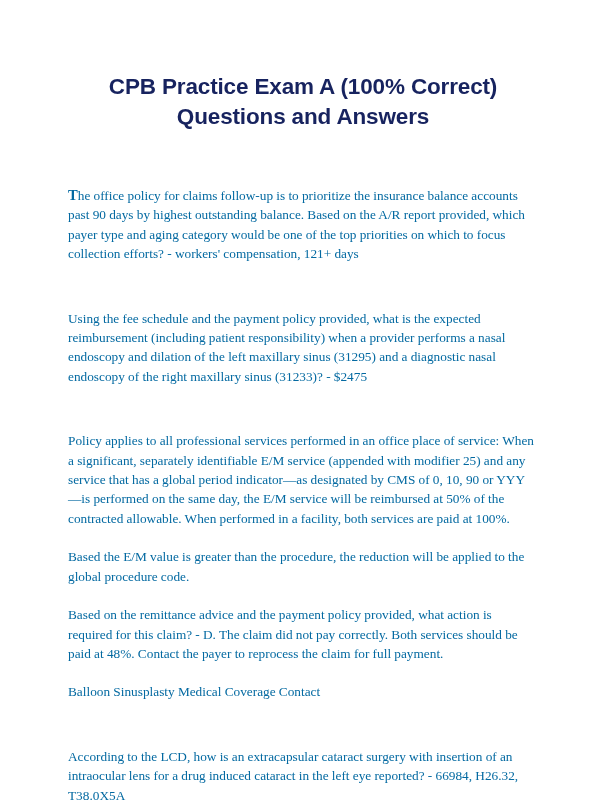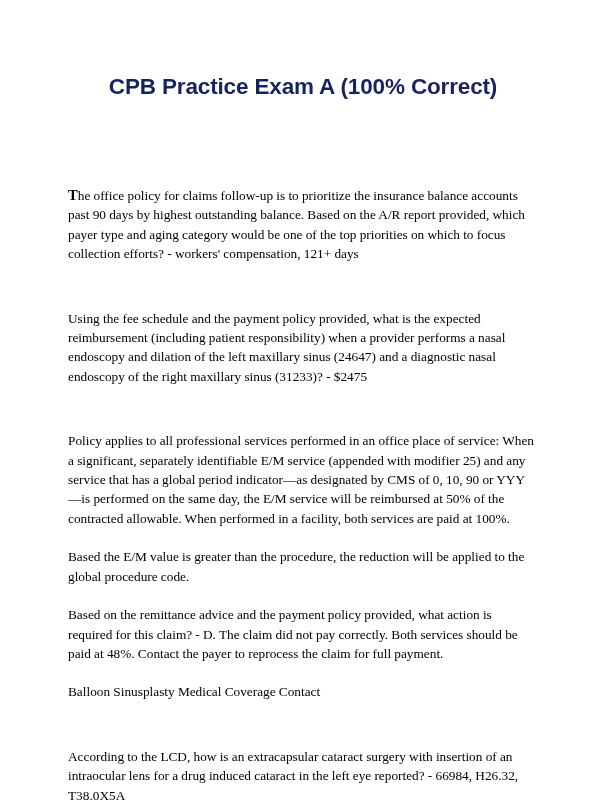--- a/index.html
+++ b/index.html
@@ -44,48 +44,49 @@
     left: 68px;
     top: 186px;
     width: 468px;
   }
   p.para {
     margin: 0;
     padding: 0;
     font-size: 13.3px;
     line-height: 19.4px;
     text-align: left;
-    color: #000000;
+    color: #0369a1;
     word-spacing: -0.1px;
   }
   
   .gap-lg { height: 45px; }
   .gap-sm { height: 19px; }
 
   .lead-cap {
     font-size: 14.6px;
     font-weight: 600;
   }
 </style>
 </head>
 <body>
 
 <div class="page">
 
   <h1 class="doc-title">
     <span class="title-line">CPB Practice Exam A (100% Correct)</span>
+    <span class="title-line">Questions and Answers</span>
   </h1>
 
   <div class="body-area">
 
     <p class="para"><span class="lead-cap">T</span><span>he office policy for claims follow-up is to prioritize the insurance balance accounts past 90 days by highest outstanding balance. Based on the A/R report provided, which payer type and aging category would be one of the top priorities on which to focus collection efforts? - workers' compensation, 121+ days</span></p>
 
     <div class="gap-lg"></div>
 
-    <p class="para">Using the fee schedule and the payment policy provided, what is the expected reimbursement (including patient responsibility) when a provider performs a nasal endoscopy and dilation of the left maxillary sinus (24647) and a diagnostic nasal endoscopy of the right maxillary sinus (31233)? - $2475</p>
+    <p class="para">Using the fee schedule and the payment policy provided, what is the expected reimbursement (including patient responsibility) when a provider performs a nasal endoscopy and dilation of the left maxillary sinus (31295) and a diagnostic nasal endoscopy of the right maxillary sinus (31233)? - $2475</p>
 
     <div class="gap-lg"></div>
 
     <p class="para">Policy applies to all professional services performed in an office place of service: When a significant, separately identifiable E/M service (appended with modifier 25) and any service that has a global period indicator—as designated by CMS of 0, 10, 90 or YYY—is performed on the same day, the E/M service will be reimbursed at 50% of the contracted allowable. When performed in a facility, both services are paid at 100%.</p>
 
     <div class="gap-sm"></div>
 
     <p class="para">Based the E/M value is greater than the procedure, the reduction will be applied to the global procedure code.</p>
 
     <div class="gap-sm"></div>

